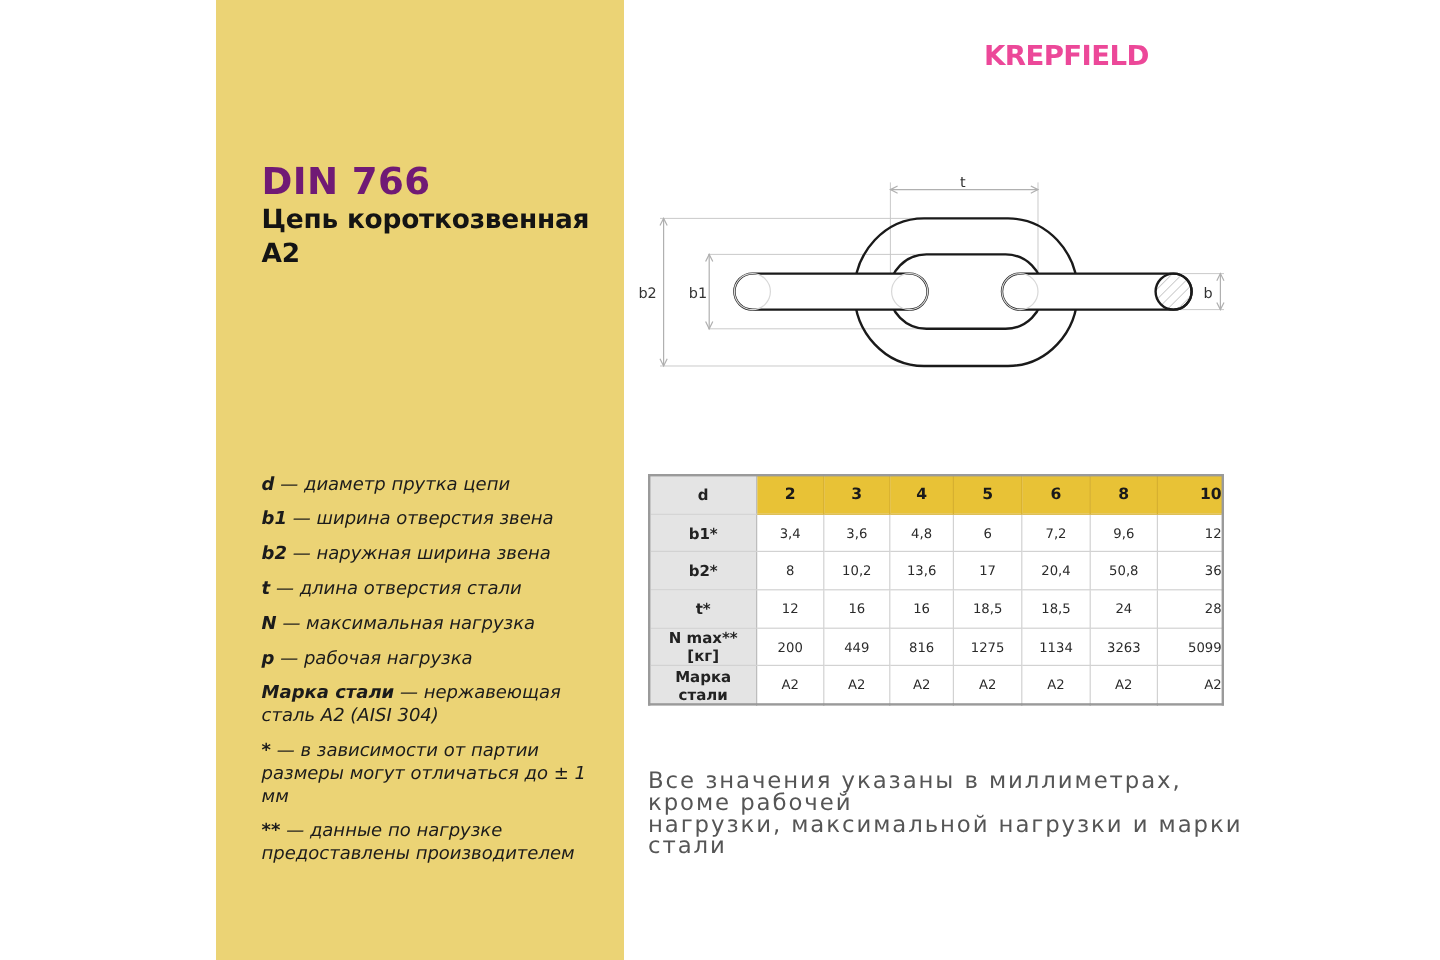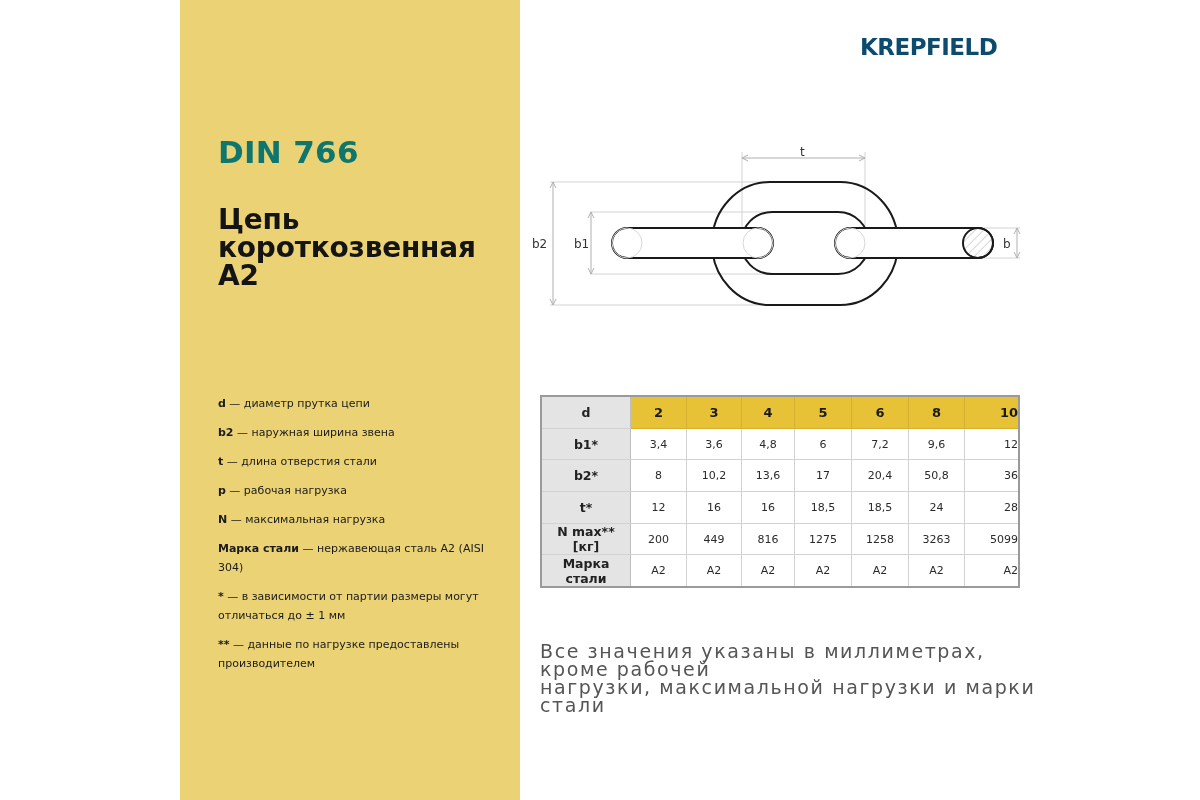--- a/index.html
+++ b/index.html
@@ -9,39 +9,38 @@
       font-family: "DejaVu Sans", "Liberation Sans", sans-serif;
       color: #111111;
     }
     .panel {
       position: absolute; left: 180px; top: 0; width: 340px; height: 800px;
       background: #ebd375;
     }
     .title {
       position: absolute; left: 218px; top: 132px;
       font-weight: bold; font-size: 31px; letter-spacing: 0.3px; line-height: 40px;
-      color: #0f766e;
+      color: #701a75;
     }
     .subtitle {
       position: absolute; left: 218px; top: 170px; width: 300px;
-      font-weight: bold; font-size: 28px; line-height: 28px; color: #141414;
+      font-weight: bold; font-size: 22px; line-height: 28px; color: #141414;
       letter-spacing: -0.2px;
-      margin-top: 36px;
     }
     .legend {
       position: absolute; left: 218px; top: 394px; width: 290px;
-      font-size: 11px; line-height: 19px; color: #1b1b1b;
+      font-size: 15px; line-height: 19px; color: #1b1b1b; font-style: italic;
     }
     .legend .item { margin-bottom: 10px; }
     .legend b { font-weight: bold; }
 
     .brand {
-      position: absolute; left: 860px; top: 34px;
+      position: absolute; left: 820px; top: 34px;
       font-weight: bold; font-size: 23px; letter-spacing: -0.5px;
-      color: #0c4a6e;
+      color: #ec4899;
     }
 
     .diagram { position: absolute; left: 530px; top: 140px; width: 500px; height: 180px; }
 
     table.spec {
       position: absolute; left: 540px; top: 395px;
       border-collapse: collapse;
       border: 2px solid #9a9a9a;
       font-size: 11px;
     }
@@ -142,24 +141,25 @@
     <circle cx="448" cy="103" r="15" fill="url(#hatch)" stroke="#1a1a1a" stroke-width="2"></circle>
   </g>
 
   <g stroke="#1a1a1a" stroke-width="2" fill="none">
     <path d="M184,88 L184,118" stroke="none"></path>
   </g>
 </svg>
 
 <div class="legend">
   <div class="item"><b>d</b><span> — диаметр прутка цепи</span></div>
+  <div class="item"><b>b1</b><span> — ширина отверстия звена</span></div>
   <div class="item"><b>b2</b><span> — наружная ширина звена</span></div>
   <div class="item"><b>t</b><span> — длина отверстия стали</span></div>
+  <div class="item"><b>N</b><span> — максимальная нагрузка</span></div>
   <div class="item"><b>p</b><span> — рабочая нагрузка</span></div>
-  <div class="item"><b>N</b><span> — максимальная нагрузка</span></div>
   <div class="item"><b>Марка стали</b><span> — нержавеющая сталь А2 (AISI 304)</span></div>
   <div class="item"><b>*</b><span> — в зависимости от партии размеры могут отличаться до ± 1 мм</span></div>
   <div class="item"><b>**</b><span> — данные по нагрузке предоставлены производителем</span></div>
 </div>
 
 <table class="spec">
   <tbody>
       <tr class="hdr">
     <th class="rowhead">d</th>
     <td class="c1">2</td>
@@ -199,21 +199,21 @@
     <td class="c5">18,5</td>
     <td class="c6">24</td>
     <td class="c7">28</td>
   </tr>
   <tr>
     <th class="rowhead">N max** [кг]</th>
     <td class="c1">200</td>
     <td class="c2">449</td>
     <td class="c3">816</td>
     <td class="c4">1275</td>
-    <td class="c5">1258</td>
+    <td class="c5">1134</td>
     <td class="c6">3263</td>
     <td class="c7">5099</td>
   </tr>
   <tr>
     <th class="rowhead">Марка стали</th>
     <td class="c1">A2</td>
     <td class="c2">A2</td>
     <td class="c3">A2</td>
     <td class="c4">A2</td>
     <td class="c5">A2</td>

